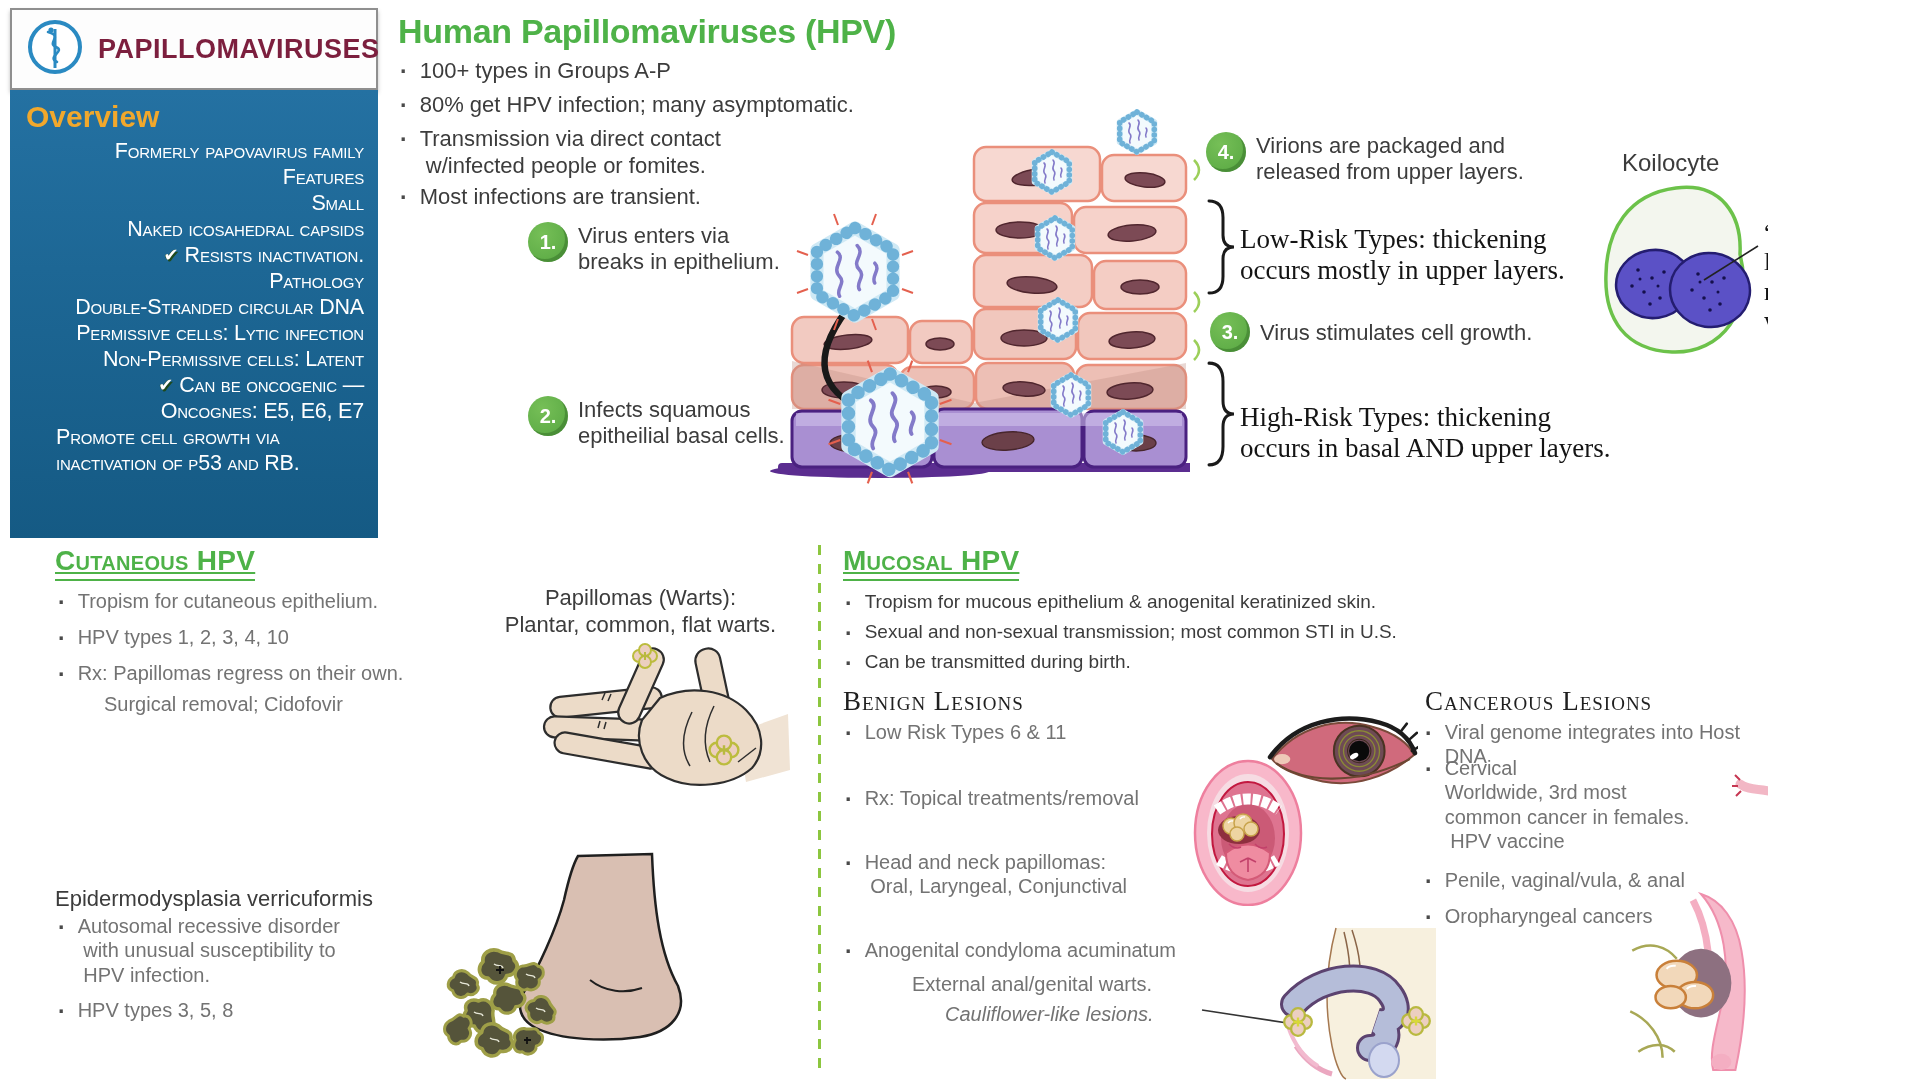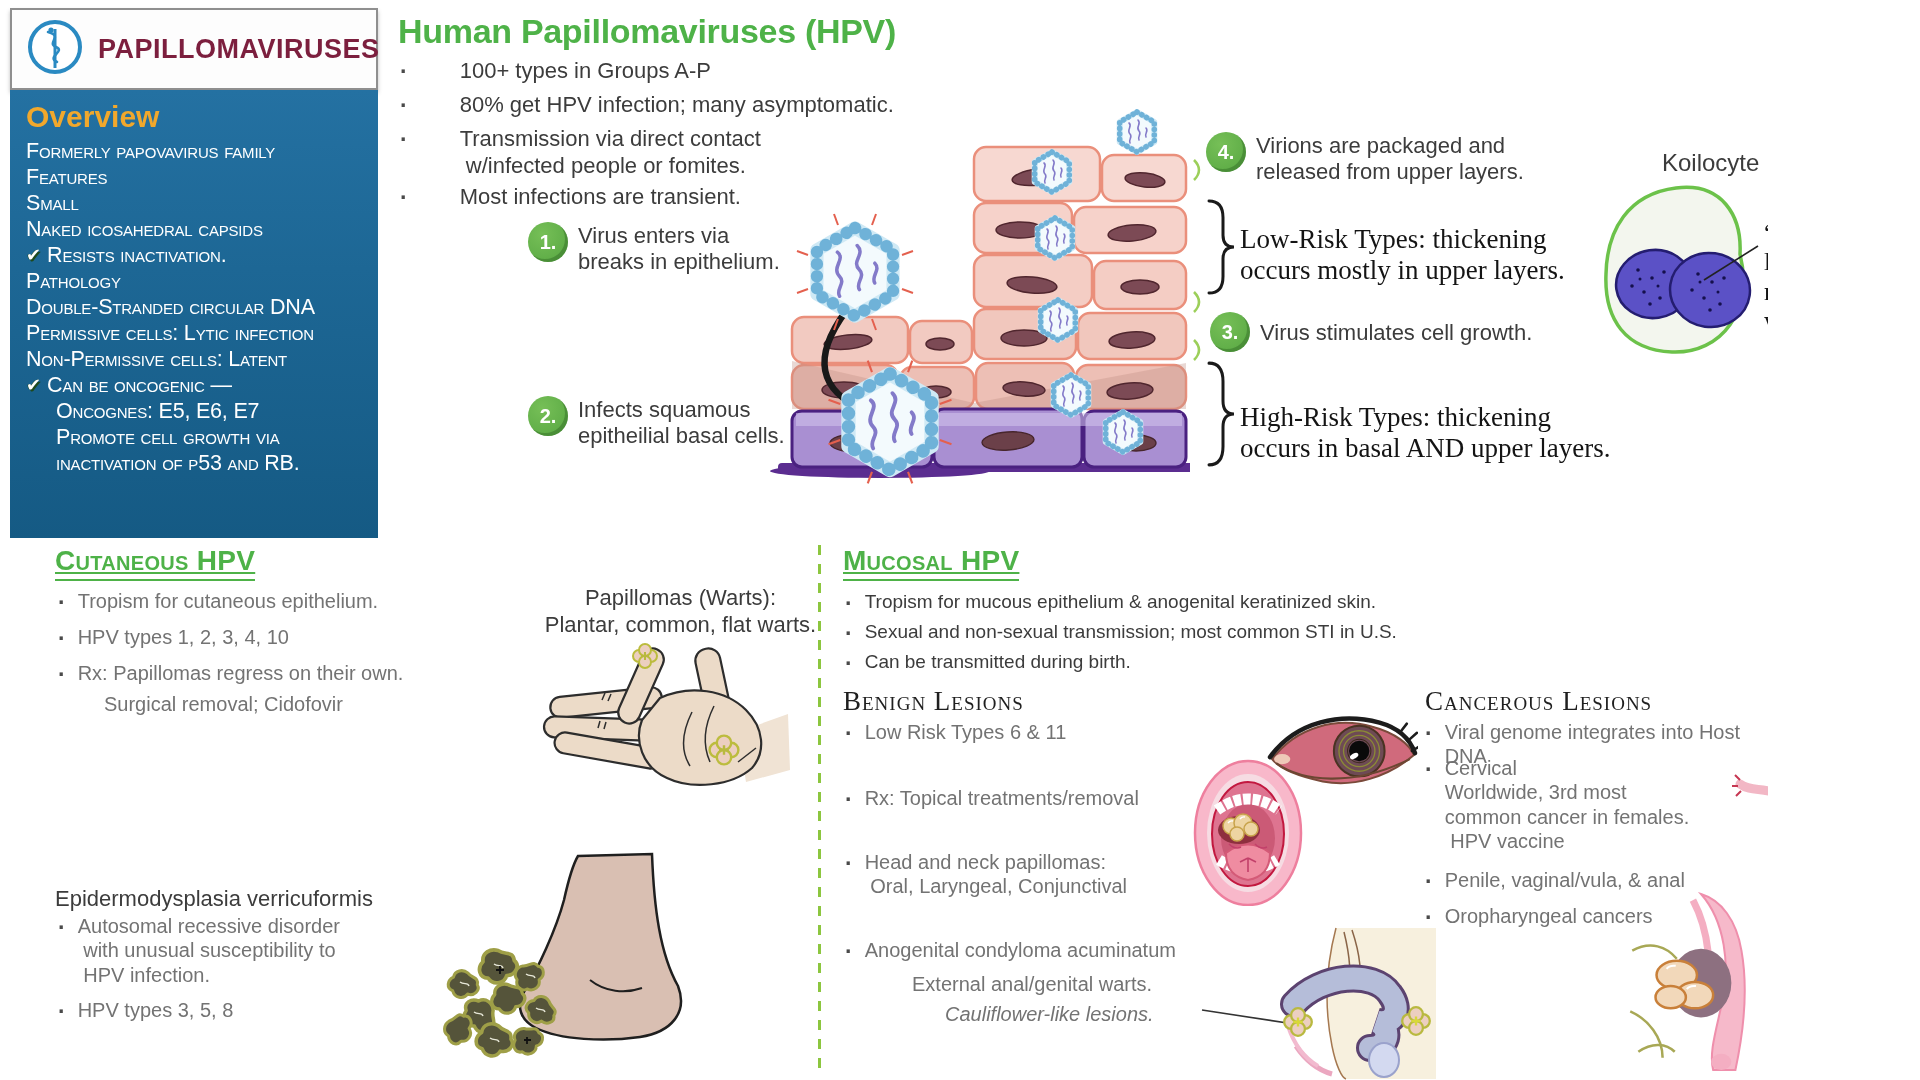--- a/index.html
+++ b/index.html
@@ -10,28 +10,28 @@
   
   .hdr{left:10px;top:8px;width:368px;height:82px;background:#fdfdfd;border:2px solid #8f8f8f;
        box-shadow:0 3px 4px rgba(0,0,0,.25);display:flex;align-items:center;gap:14px;padding-left:14px;box-sizing:border-box;}
   .hdr-title{font-size:27px;font-weight:bold;color:#7c1f3e;letter-spacing:.5px;}
 
   
   .sidebar{left:10px;top:90px;width:368px;height:448px;box-sizing:border-box;
            background:linear-gradient(180deg,#2471a2 0%,#1d6795 40%,#155a84 100%);
            padding:10px 14px 8px 16px;overflow:hidden;}
   .ov-title{color:#f1a82c;font-weight:bold;font-size:30px;margin-bottom:4px;}
-  .ov-line{display:flex;align-items:flex-start;color:#fff;}
+  .ov-line{display:flex;align-items:flex-start;color:#fff;justify-content:flex-end;}
   .ov-text{font-variant:small-caps;font-size:21.5px;line-height:26px;letter-spacing:-.2px;white-space:pre-line;}
   .ov-check{color:#fff;text-shadow:1.5px 1.5px 0 #1e4a1c,-.5px -.5px 0 #1e4a1c;font-size:18px;line-height:26px;margin-right:6px;}
   .ov-indent{padding-left:30px;}
 
   
   .main-title{font-size:34px;font-weight:bold;color:#4eb248;letter-spacing:-.3px;}
-  .f22{font-size:22px;color:#3c3c3c;line-height:1.22;margin-left:40px;}
+  .f22{font-size:22px;color:#3c3c3c;line-height:1.22;}
   .f21{font-size:20px;color:#737373;line-height:1.22;}
   .f19{font-size:19px;color:#3c3c3c;line-height:1.25;}
   .brow{position:absolute;display:flex;gap:12px;align-items:flex-start;}
   .dot{color:#4a4a4a;font-size:23px;line-height:1.15;font-weight:bold;flex:0 0 auto;}
   .btxt{white-space:pre-line;}
   .green-head{font-variant:small-caps;font-size:28px;font-weight:600;color:#4eb248;
               border-bottom:2.5px solid #4eb248;padding-bottom:2px;letter-spacing:.3px;text-decoration:underline;}
   .serif-head{font-family:"Liberation Serif",serif;font-variant:small-caps;font-size:27px;color:#1f1f1f;letter-spacing:1px;}
   .serif-note{font-family:"Liberation Serif",serif;font-size:27px;color:#141414;line-height:1.13;white-space:pre-line;}
   .plain-title{font-size:22px;color:#3c3c3c;}

